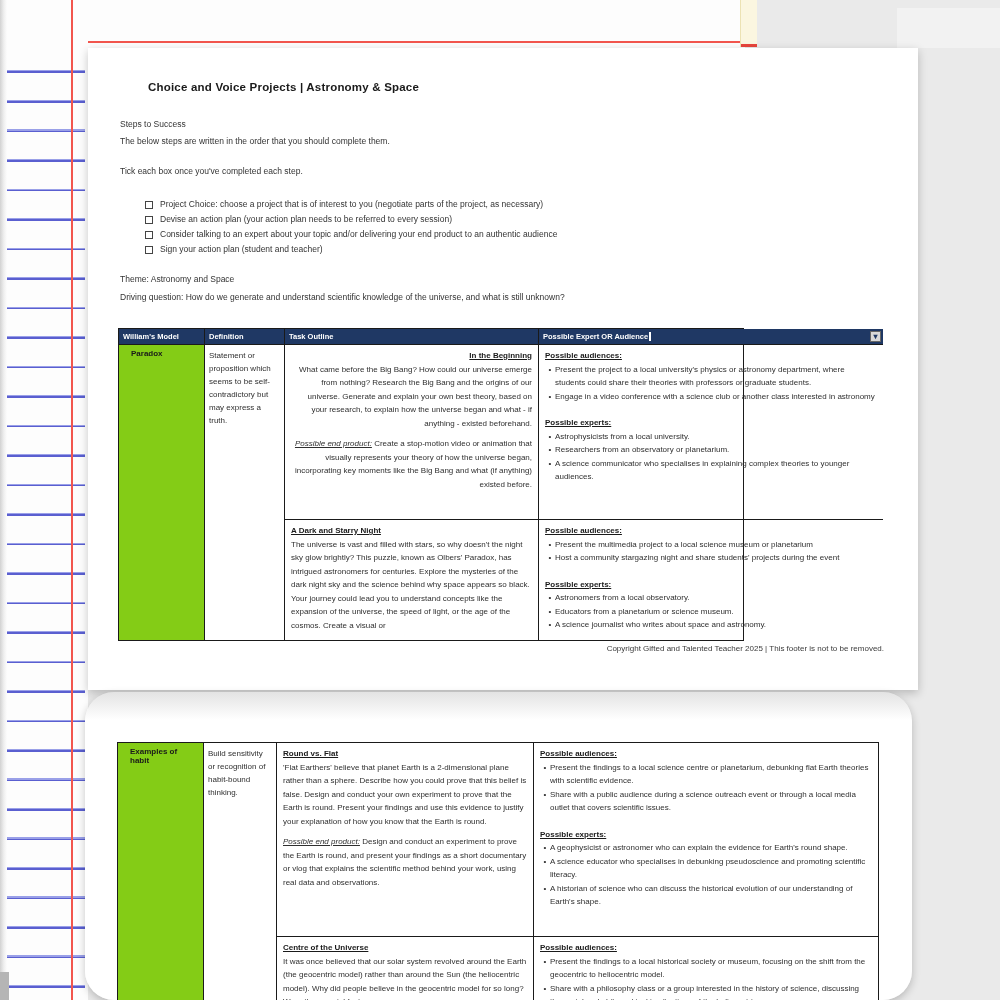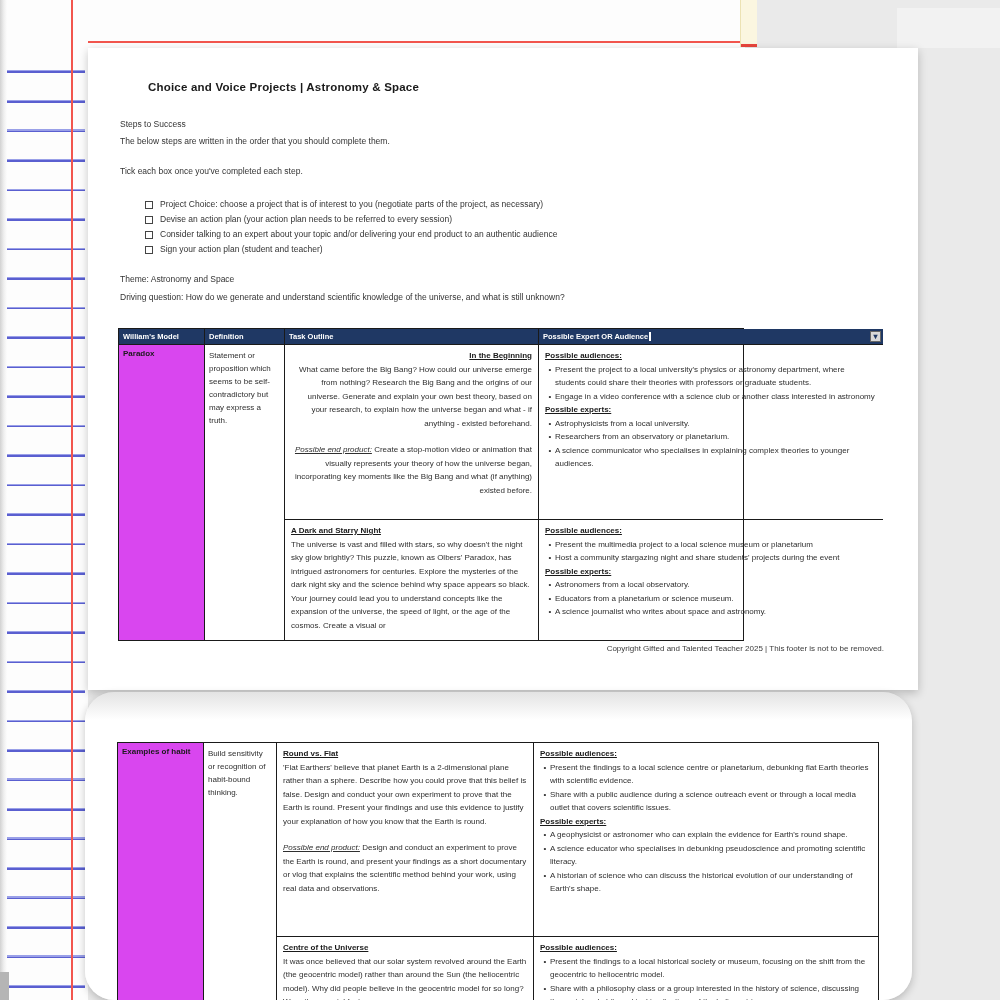--- a/index.html
+++ b/index.html
@@ -45,28 +45,28 @@
   .tbl2 { left:32px; top:50px; width:762px;
           grid-template-columns:85px 73px 257px 345px;
           grid-template-rows:193px 300px; }
   .cell { border-left:1px solid #1a1a1a; border-top:1px solid #1a1a1a; overflow:hidden; }
   .cell.first-col { border-left:none; }
   .cell.first-row { border-top:none; }
   .hdr { background:#1f3864; color:#ffffff; font-weight:bold; font-size:7.5px; padding:3px 4px 0 4px; position:relative; white-space:nowrap; }
   .caret { display:inline-block; width:1.5px; height:9px; background:#ffffff; vertical-align:-2px; margin-left:1px; }
   .dd-btn { position:absolute; right:2px; top:2px; width:11px; height:11px; background:#d9d9d9; border:1px solid #666;
             font-size:8px; line-height:9px; text-align:center; color:#1f3864; }
-  .label-cell { background:#d946ef; font-weight:bold; font-size:8px; padding:4px 4px; color:#1a1a1a; }
+  .label-cell { background:#84cc16; font-weight:bold; font-size:8px; padding:4px 12px; color:#1a1a1a; }
   .def-cell { font-size:8px; line-height:13px; padding:4px 4px; color:#2f2f2f; word-wrap:break-word; }
   .task-cell, .aud-cell { font-size:8px; line-height:13.5px; padding:4px 6px; color:#2f2f2f; }
   .task-title { font-weight:bold; text-decoration:underline; color:#1a1a1a; }
-  .end-block { margin-top:13px; }
+  .end-block { margin-top:7px; }
   .end-label { font-style:italic; text-decoration:underline; }
   .sec-label { font-weight:bold; text-decoration:underline; color:#1a1a1a; }
-  .sec-label.mt { }
+  .sec-label.mt { margin-top:13px; }
   .bullet { display:flex; }
   .bullet .dot { flex:0 0 10px; text-align:center; }
   .bullet .btxt { flex:1; }
 
   .footer { position:absolute; left:30px; top:596px; width:766px; text-align:right; font-size:8px; color:#3a3a3a; }
 </style>
 </head>
 <body>
 
 <div class="paper-top"></div>

